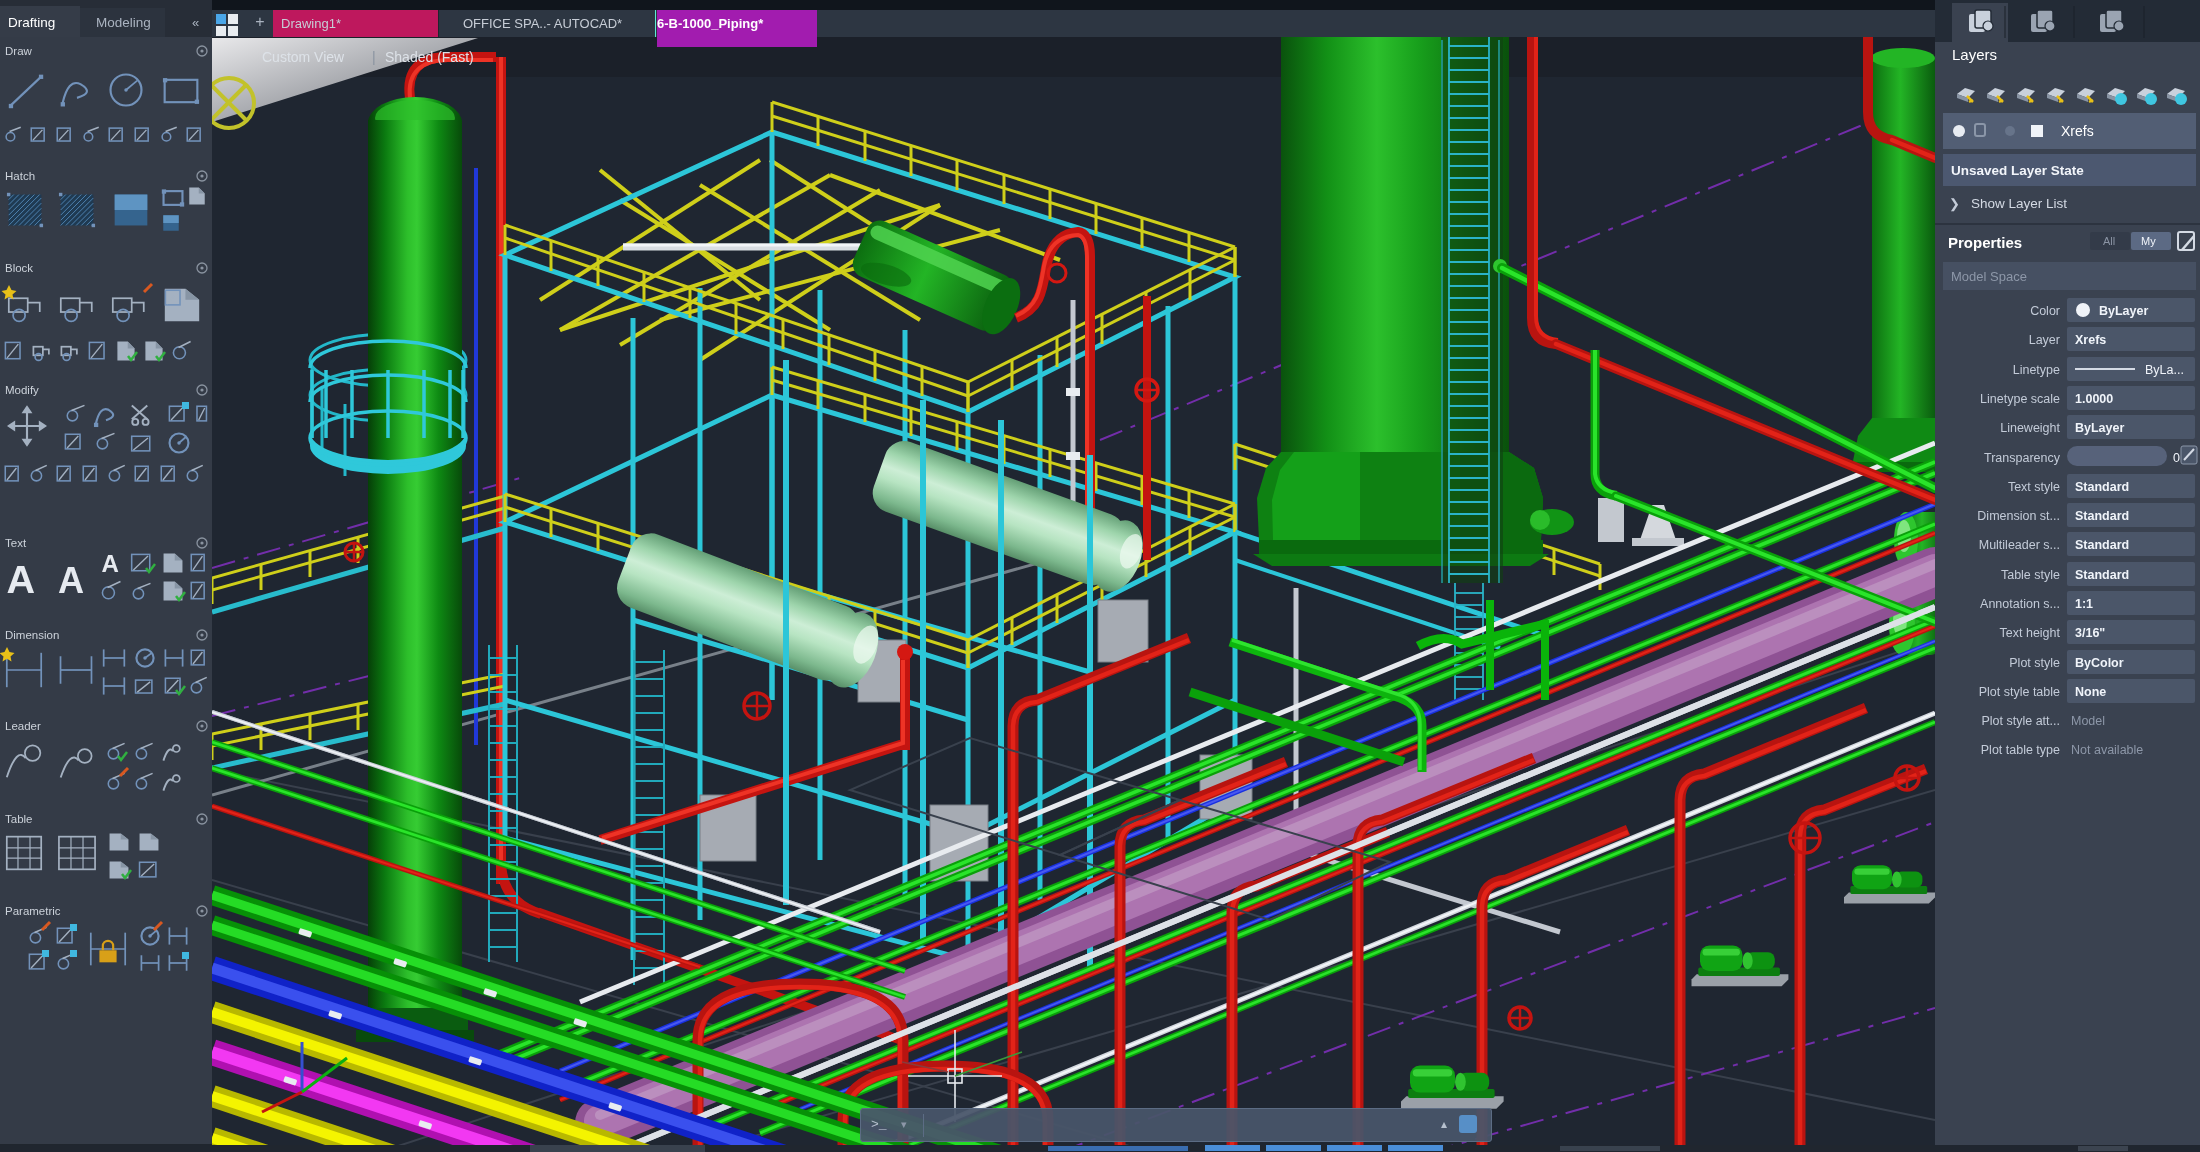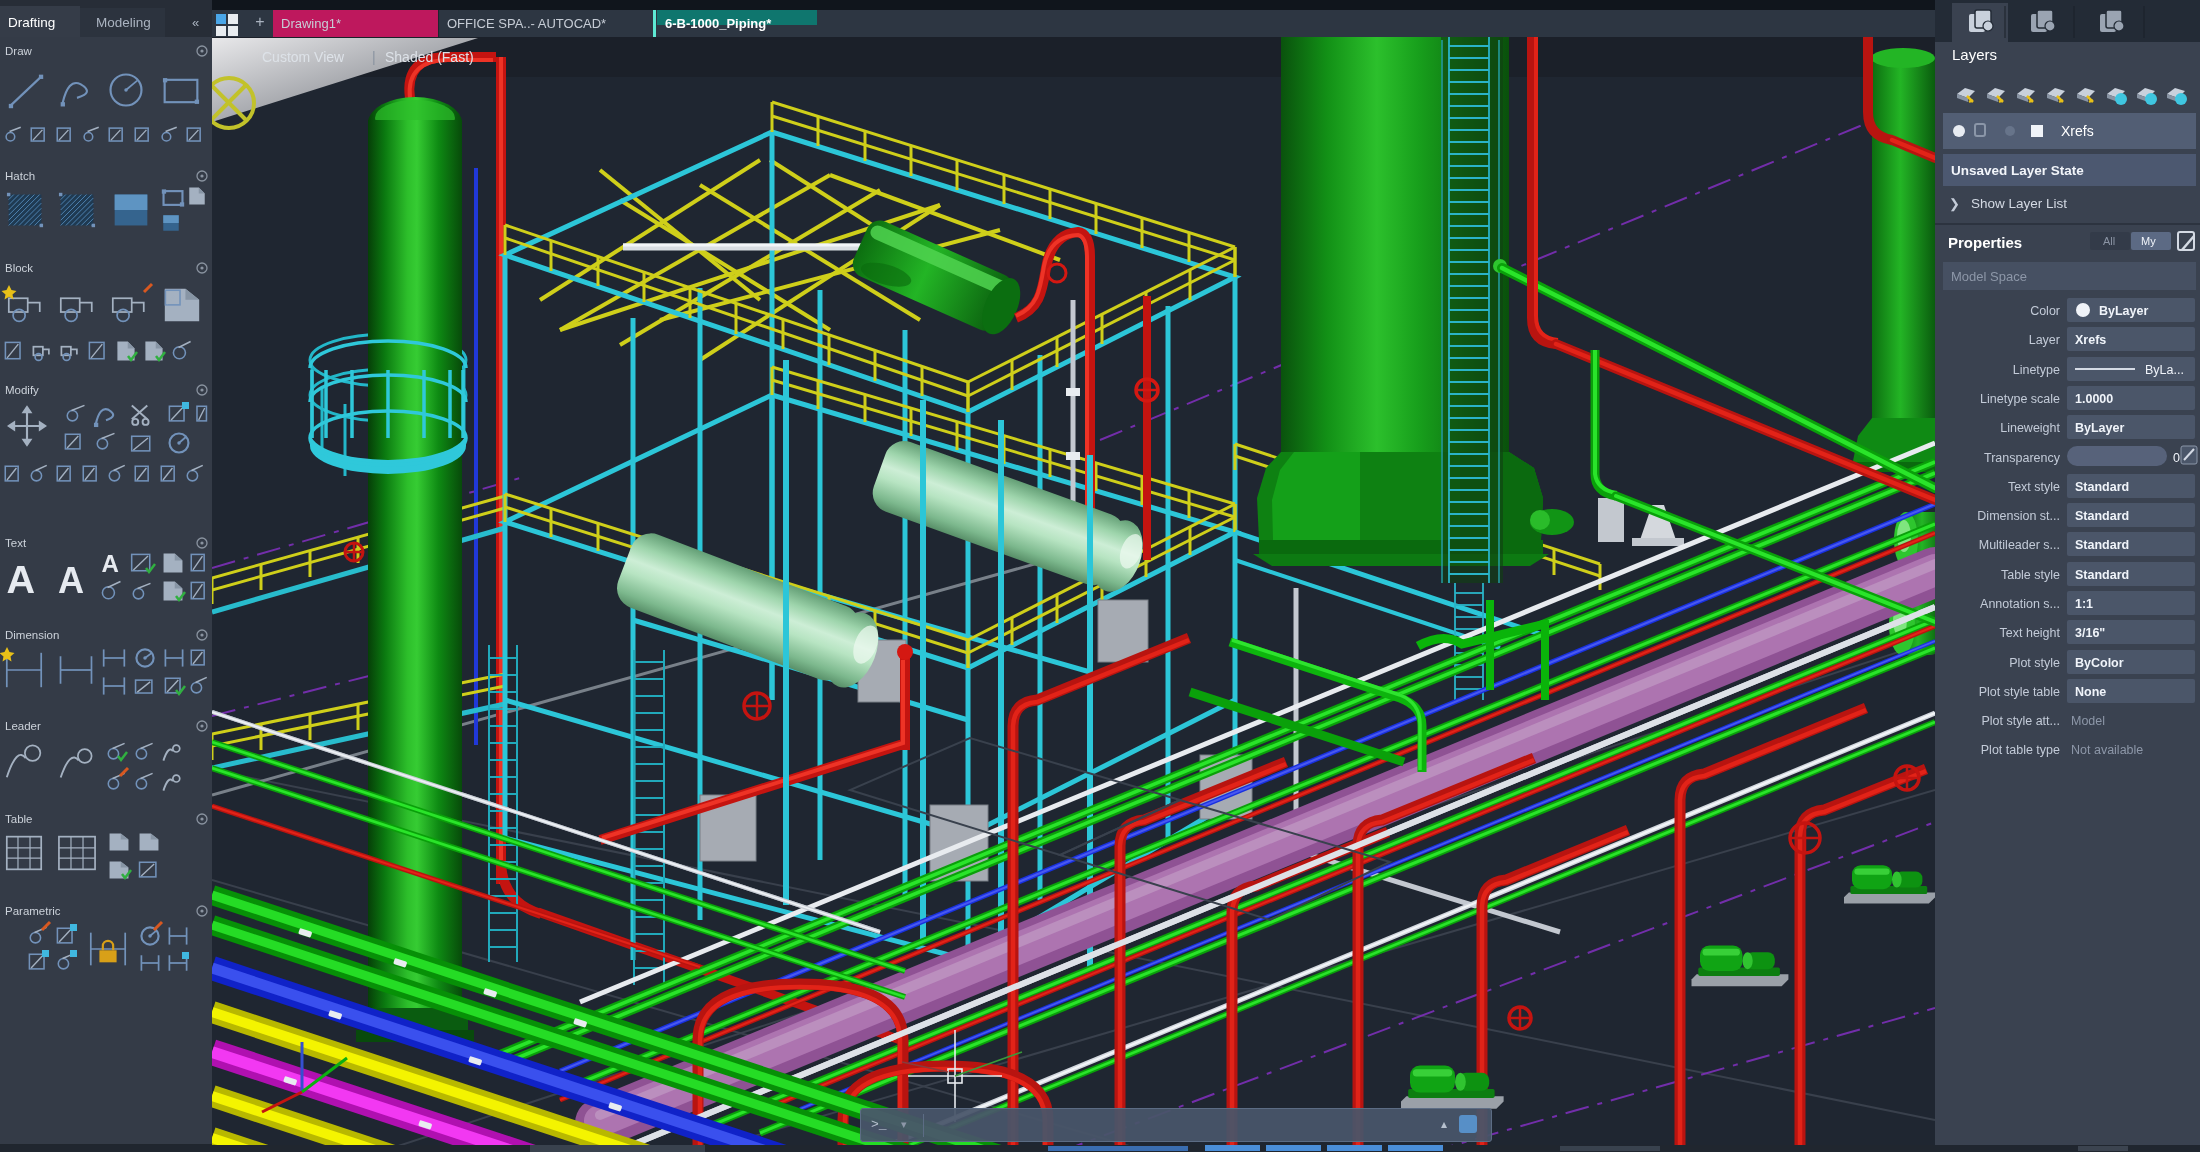--- a/index.html
+++ b/index.html
@@ -1097,22 +1097,22 @@
 <div style="position:absolute;left:212px;top:0;width:1723px;height:10px;background:#10151c"></div>
 <div style="position:absolute;left:212px;top:10px;width:1723px;height:27px;background:#2d3642"></div>
 <svg width="26" height="26" viewBox="0 0 26 26" style="position:absolute;left:214px;top:12px">
     <rect x="2" y="2" width="10" height="10" fill="#4aa6e8"></rect>
     <rect x="14" y="2" width="10" height="10" fill="#e8ecf0"></rect>
     <rect x="2" y="14" width="10" height="10" fill="#e8ecf0"></rect>
     <rect x="14" y="14" width="10" height="10" fill="#e8ecf0"></rect>
   </svg>
 <div style="position:absolute;left:250px;top:13px;width:20px;height:20px;color:#aab3c0;font:16px Liberation Sans,sans-serif;text-align:center">+</div>
 <div style="position:absolute;left:273px;top:10px;width:166px;height:27px;background:#be185d;border-right:1px solid #1f252e;color:#c7cdd6;font:13px Liberation Sans,sans-serif;line-height:27px;padding-left:8px;box-sizing:border-box">Drawing1*</div>
-<div style="position:absolute;left:440px;top:10px;width:216px;height:27px;background:#2d3642;border-right:3px solid #5eead4;color:#c7cdd6;font:13px Liberation Sans,sans-serif;line-height:27px;padding-left:7px;box-sizing:border-box">OFFICE SPA..- AUTOCAD*</div>
-<div style="position:absolute;left:657px;top:10px;width:160px;height:15px;background:#0f766e;color:#ffffff;font:bold 13px Liberation Sans,sans-serif;line-height:27px;padding-left:8px;box-sizing:border-box">6-B-1000_Piping*</div>
+<div style="position:absolute;left:440px;top:10px;width:216px;height:27px;background:#2d3642;border-right:1px solid #5eead4;color:#c7cdd6;font:13px Liberation Sans,sans-serif;line-height:27px;padding-left:23px;box-sizing:border-box">OFFICE SPA..- AUTOCAD*</div>
+<div style="position:absolute;left:657px;top:10px;width:160px;height:37px;background:#a21caf;color:#ffffff;font:bold 13px Liberation Sans,sans-serif;line-height:27px;padding-left:0;box-sizing:border-box">6-B-1000_Piping*</div>
 <div style="position:absolute;left:1935px;top:0;width:265px;height:1152px;background:#3a4250"></div>
 <svg width="265" height="1152" viewBox="0 0 265 1152" xmlns="http://www.w3.org/2000/svg" style="position:absolute;left:1935px;top:0">
 <rect width="265" height="42" fill="#232b36"></rect>
 <rect x="17" y="3" width="56" height="39" fill="#3a4250"></rect>
 <g transform="translate(34,10)">
       <rect x="0" y="4" width="16" height="18" rx="2" fill="#c9d1dc"></rect>
       <rect x="6" y="0" width="16" height="18" rx="2" fill="#c9d1dc" stroke="#232b36" stroke-width="1.5"></rect>
       <circle cx="19" cy="16" r="5" fill="#c9d1dc" stroke="#232b36" stroke-width="1.2"></circle>
     </g>
 <g transform="translate(96,10)">

